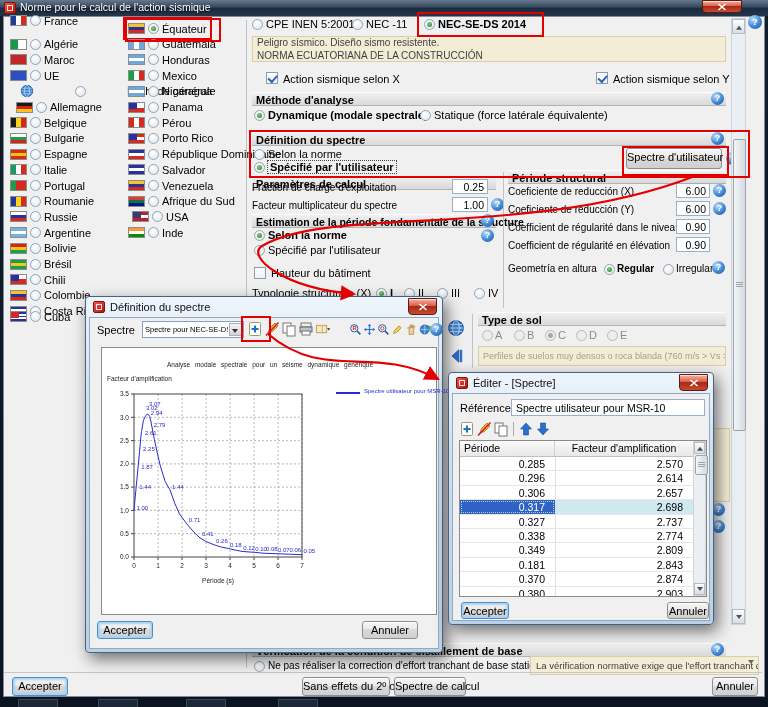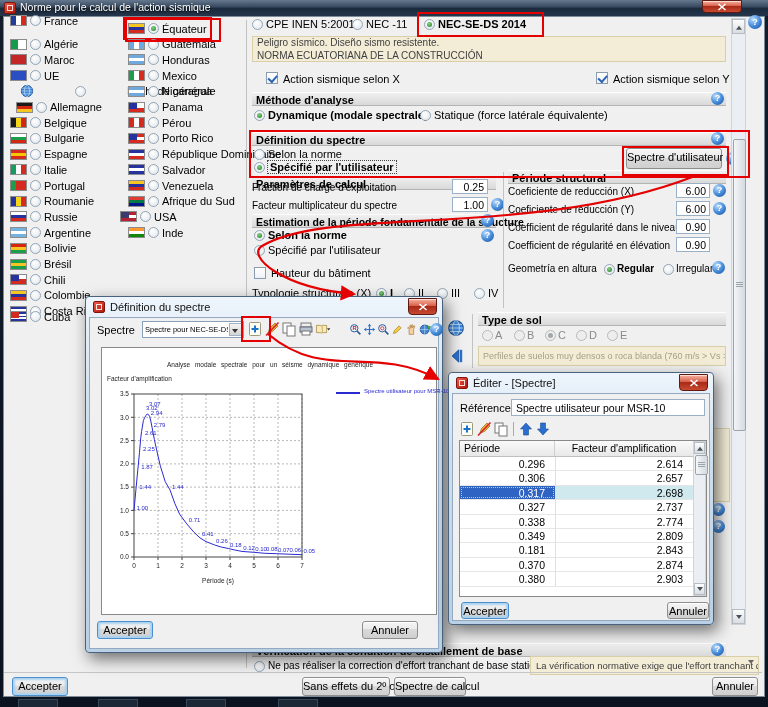--- a/index.html
+++ b/index.html
@@ -293,21 +293,21 @@
       <div class="crow" style="left: 128px; top: 179px;">
         <span class="flag" style="background: linear-gradient(rgb(247, 197, 32) 0%, rgb(247, 197, 32) 33.3333%, rgb(38, 51, 159) 33.3333%, rgb(38, 51, 159) 66.6667%, rgb(213, 43, 30) 66.6667%, rgb(213, 43, 30) 100%);"></span>
         <span class="rb"></span>
         <span>Venezuela</span>
       </div>
       <div class="crow" style="left: 128px; top: 194.7px;">
         <span class="flag" style="background: linear-gradient(rgb(224, 60, 49) 0%, rgb(224, 60, 49) 33.3333%, rgb(0, 120, 71) 33.3333%, rgb(0, 120, 71) 66.6667%, rgb(0, 20, 137) 66.6667%, rgb(0, 20, 137) 100%);"></span>
         <span class="rb"></span>
         <span>Afrique du Sud</span>
       </div>
-      <div class="crow" style="left: 120px; top: 210.4px;">
+      <div class="crow" style="left: 132px; top: 210.4px;">
         <span class="flag" style="background: linear-gradient(rgb(178, 34, 52) 0%, rgb(178, 34, 52) 33.3333%, rgb(255, 255, 255) 33.3333%, rgb(255, 255, 255) 66.6667%, rgb(178, 34, 52) 66.6667%, rgb(178, 34, 52) 100%);">
           <span class="canton" style="background: rgb(60, 59, 110);"></span>
         </span>
         <span class="rb"></span>
         <span>USA</span>
       </div>
       <div class="crow" style="left: 128px; top: 226.1px;">
         <span class="flag" style="background: linear-gradient(rgb(255, 153, 51) 0%, rgb(255, 153, 51) 33.3333%, rgb(255, 255, 255) 33.3333%, rgb(255, 255, 255) 66.6667%, rgb(19, 136, 8) 66.6667%, rgb(19, 136, 8) 100%);"></span>
         <span class="rb"></span>
         <span>Inde</span>
@@ -666,20 +666,24 @@
             </svg>
           </span>
         </div>
       <div id="ttable" style="left:6px;top:46px;width:248px;height:157px;">
         <div id="thead">
           <span class="h1">Période</span>
           <span class="h2">Facteur d'amplification</span>
         </div>
         <div id="trows">
             <div class="trow">
+              <span class="tc1">0.285</span>
+              <span class="tc2">2.570</span>
+            </div>
+            <div class="trow">
               <span class="tc1">0.296</span>
               <span class="tc2">2.614</span>
             </div>
             <div class="trow">
               <span class="tc1">0.306</span>
               <span class="tc2">2.657</span>
             </div>
             <div class="trow tsel">
               <span class="tc1">0.317</span>
               <span class="tc2">2.698</span>

